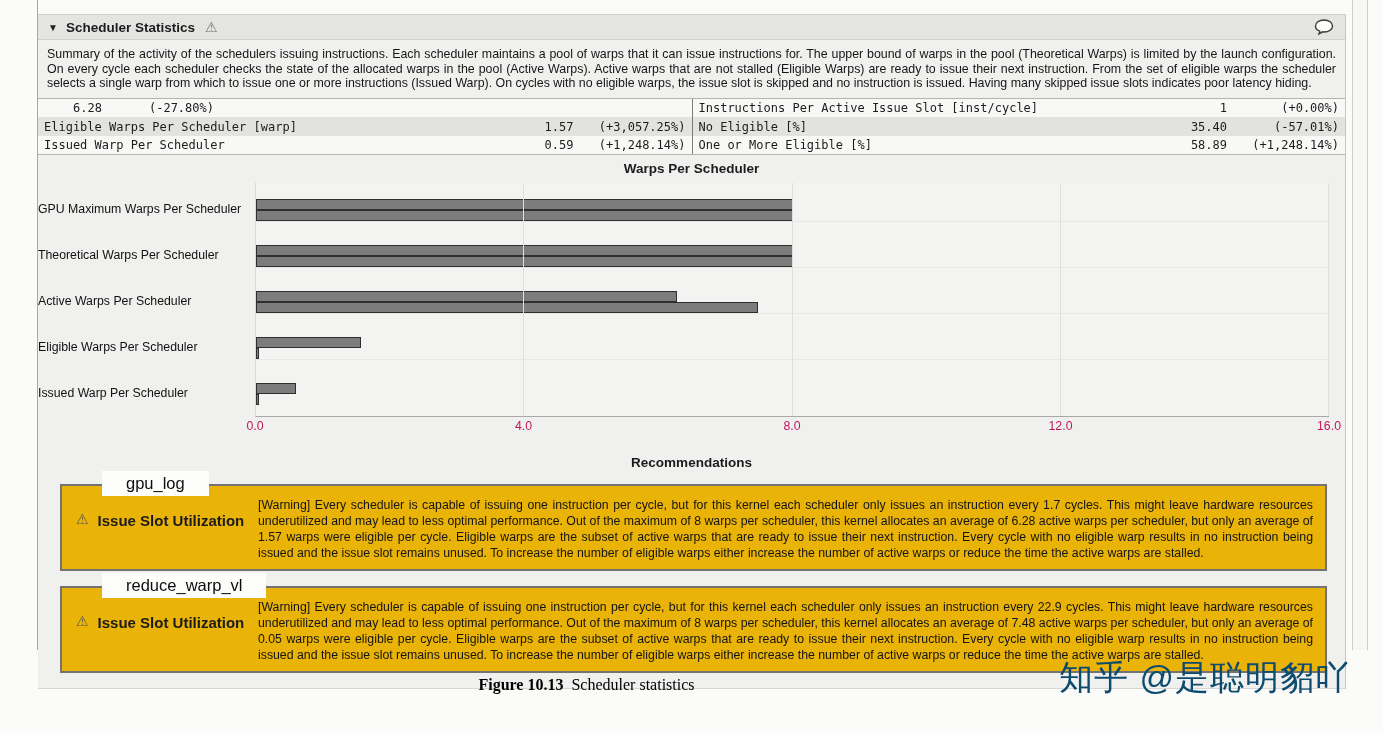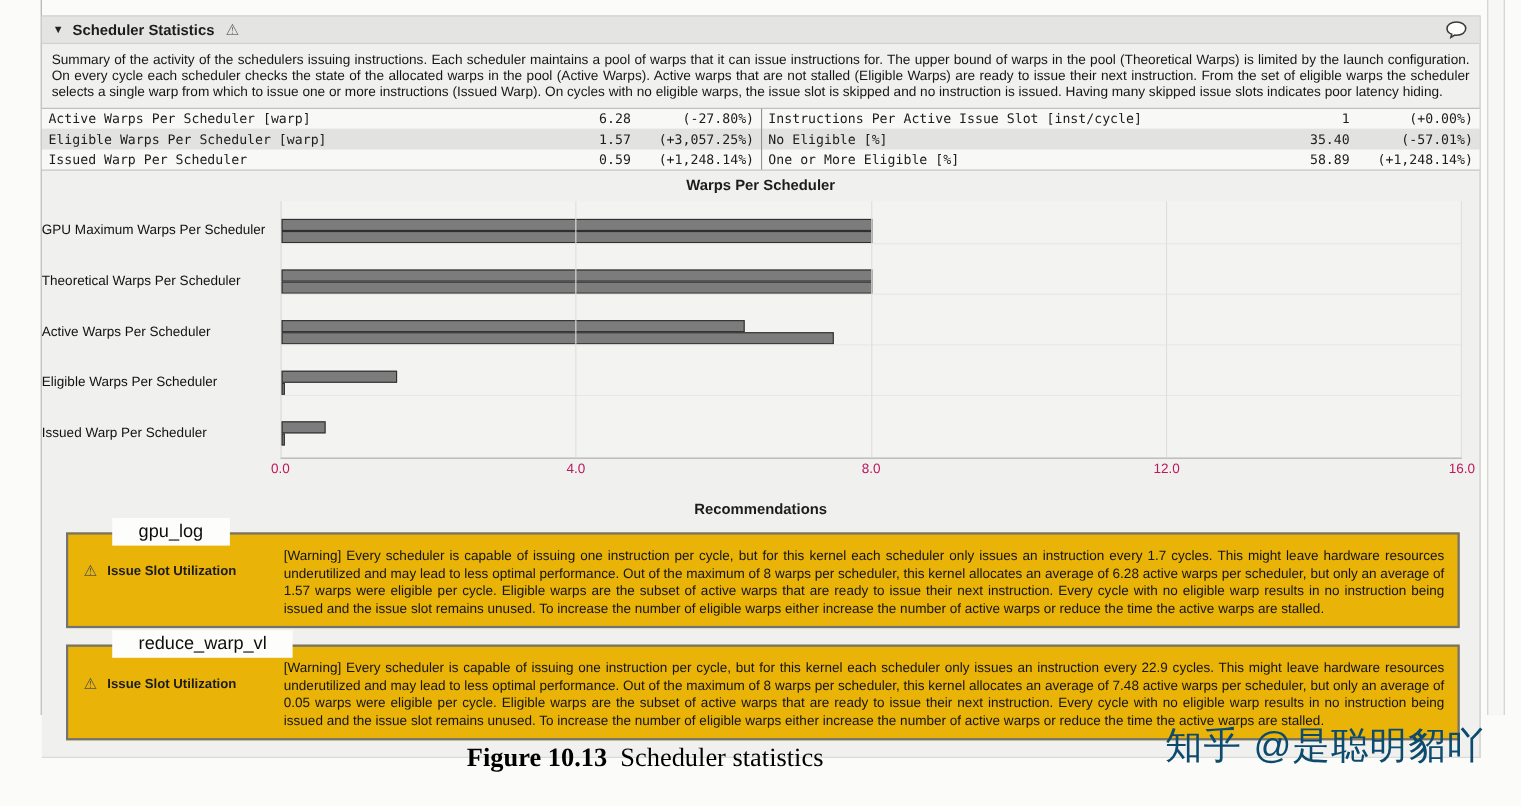--- a/index.html
+++ b/index.html
@@ -54,26 +54,26 @@
 
   
   .rec-heading { text-align:center; font-weight:bold; font-size:13.5px; margin:0 0 14px 0; }
   .rec-box { position:relative; margin:0 18px 15px 22px; border:2px solid #737373; background:#eab308;
              display:flex; padding:12px 8px 8px 0; }
   .rec-box + .rec-box { margin-top:4px; }
   .kernel-tab { position:absolute; top:-15px; left:40px; background:#fdfdfc; padding:3px 24px;
                 font-size:16.5px; color:#0d0d0d; white-space:nowrap; }
   .rec-left { width:196px; flex:0 0 196px; display:flex; align-items:flex-start; padding:14px 0 0 14px; }
   .warn-tri { color:#555553; font-size:14px; line-height:1; margin-right:9px; }
-  .rule-name { font-weight:bold; font-size:12px; white-space:nowrap; }
+  .rule-name { font-weight:bold; font-size:15px; white-space:nowrap; }
   .rec-text { flex:1; font-size:12.3px; line-height:1.28; text-align:justify; padding-right:4px; color:#141414; }
 
   
   .caption { position:absolute; left:0; top:676px; width:1173px; text-align:center;
-             font-family:"Liberation Serif", serif; font-size:24px; color:#000; }
+             font-family:"Liberation Serif", serif; font-size:16px; color:#000; }
   .caption .fig-label { font-weight:bold; }
   .watermark { position:absolute; right:33px; top:655px; font-size:34px; color:#0c4a6e;
                letter-spacing:1px; white-space:nowrap; }
 </style>
 </head>
 <body>
 
 <div class="page">
   <div class="left-line"></div>
   <div class="right-rail"></div>
@@ -90,21 +90,20 @@
           <path d="M11 2 C6 2 2.5 4.6 2.5 8 C2.5 10.4 4.2 12.3 6.8 13.2 L6 16 L9.5 13.8 C10 13.9 10.5 14 11 14 C16 14 19.5 11.4 19.5 8 C19.5 4.6 16 2 11 2 Z" fill="#fdfdfc" stroke="#3a3a3a" stroke-width="1.4"></path>
         </svg>
       </span>
     </div>
 
     <p class="summary">Summary of the activity of the schedulers issuing instructions. Each scheduler maintains a pool of warps that it can issue instructions for. The upper bound of warps in the pool (Theoretical Warps) is limited by the launch configuration. On every cycle each scheduler checks the state of the allocated warps in the pool (Active Warps). Active warps that are not stalled (Eligible Warps) are ready to issue their next instruction. From the set of eligible warps the scheduler selects a single warp from which to issue one or more instructions (Issued Warp). On cycles with no eligible warps, the issue slot is skipped and no instruction is issued. Having many skipped issue slots indicates poor latency hiding.</p>
 
     <div class="metrics">
       <div class="mcol">
         <div class="mrow">
-          <span class="mname">Active Warps Per Scheduler [warp]</span>
           <span class="mval">6.28</span>
           <span class="mdelta">(-27.80%)</span>
         </div>
         <div class="mrow alt">
           <span class="mname">Eligible Warps Per Scheduler [warp]</span>
           <span class="mval">1.57</span>
           <span class="mdelta">(+3,057.25%)</span>
         </div>
         <div class="mrow">
           <span class="mname">Issued Warp Per Scheduler</span>

